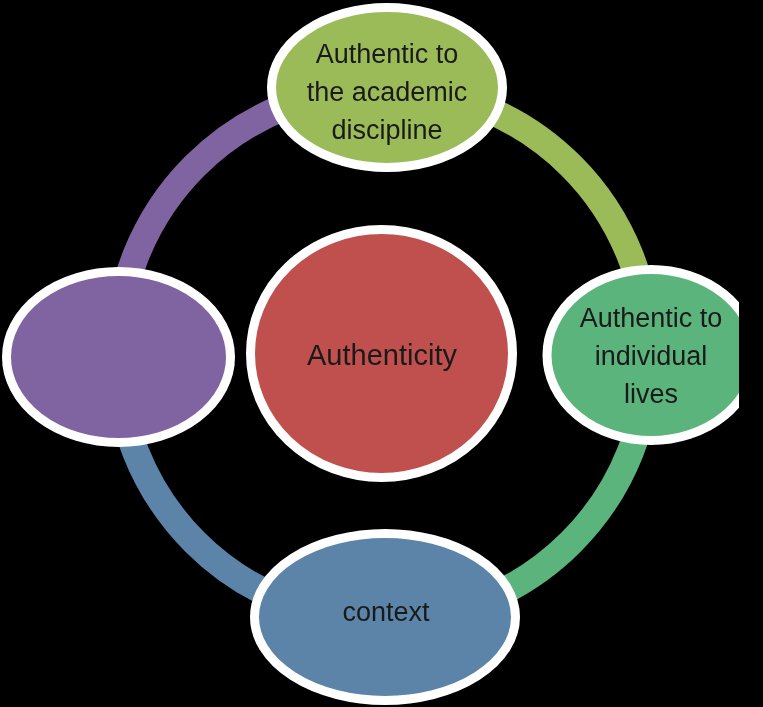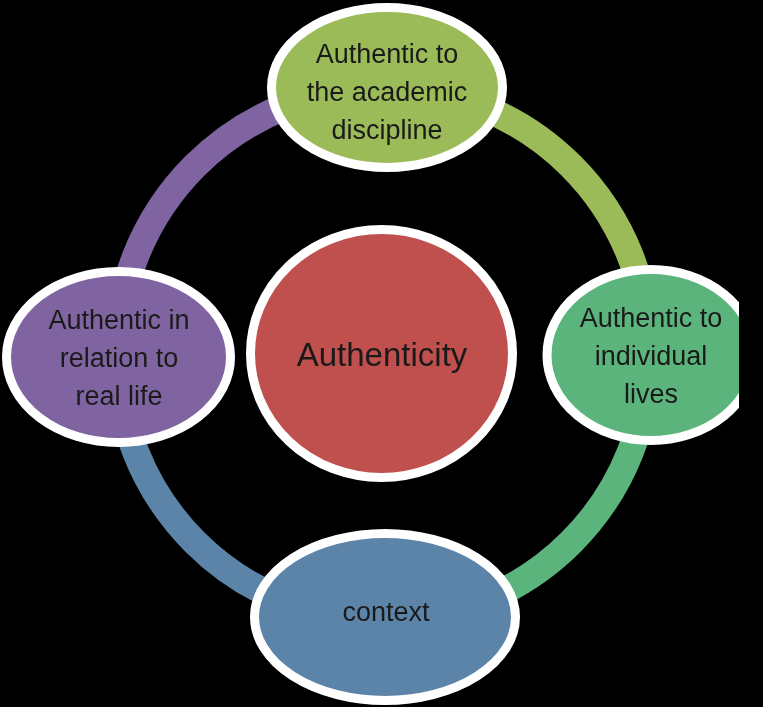--- a/index.html
+++ b/index.html
@@ -35,21 +35,21 @@
     position: absolute;
     transform: translate(-50%, -50%);
     text-align: center;
     white-space: pre-line;
     color: #1A1A1A;
     font-size: 27px;
     line-height: 38px;
     pointer-events: none;
   }
   .label-center {
-    font-size: 33px;
+    font-size: 29px;
     line-height: 40px;
     width: 250px;
     left: 382px;
     top: 355px;
   }
   .label-top    { width: 224px; left: 387px; top: 92px; }
   .label-right  { width: 204px; left: 651px; top: 356px; }
   .label-left   { width: 210px; left: 119px; top: 358px; }
   .label-bottom { width: 256px; left: 386px; top: 604px; }
   .label-bottom .para2 { margin-top: 16px; }
@@ -78,19 +78,16 @@
 discipline</div>
 
   <div class="label label-right">Authentic to
 individual
 lives</div>
 
   <div class="label label-bottom">
     <div class="para2">context</div>
   </div>
 
-  <div class="label label-left">Authentic in
-relation to
-real life</div>
 
   <div class="label label-center">Authenticity</div>
 
 </div>
 
 </body></html>

